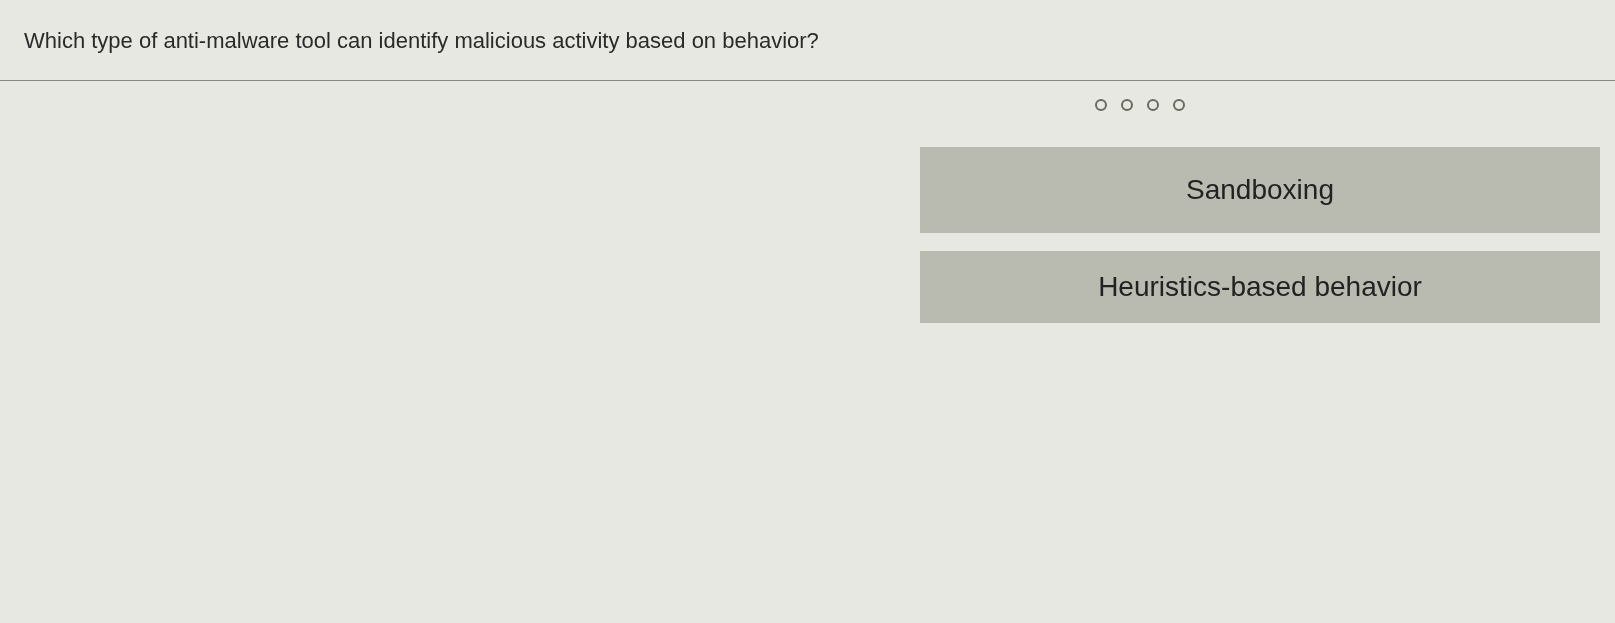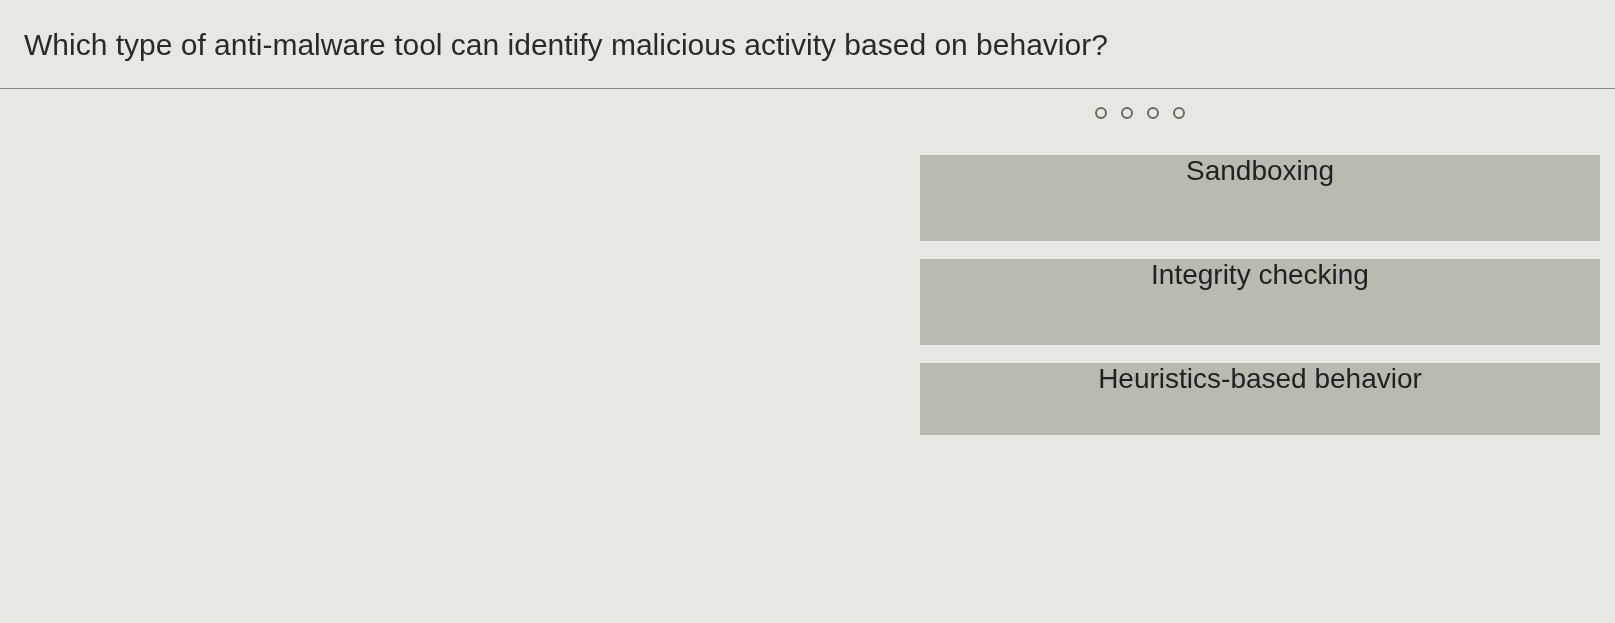--- a/index.html
+++ b/index.html
@@ -8,21 +8,21 @@
     height: 623px;
     font-family: "Segoe UI", Arial, sans-serif;
     background: #e8e8e2;
     overflow: hidden;
   }
   .question-area {
     padding: 28px 24px 26px 24px;
     border-bottom: 1px solid #888;
   }
   .question-text {
-    font-size: 30px;
+    font-size: 22px;
     color: #2a2a2a;
     font-weight: 400;
   }
   .answers-area {
     position: relative;
     padding-top: 18px;
   }
   .dots-row {
     display: flex;
     gap: 14px;
@@ -41,21 +41,21 @@
     display: flex;
     flex-direction: column;
     gap: 18px;
     margin-left: 920px;
     width: 680px;
   }
   .option {
     background: #b9bab0;
     height: 86px;
     display: flex;
-    align-items: flex-start;
+    align-items: center;
     justify-content: center;
     font-size: 28px;
     color: #222;
     cursor: pointer;
     user-select: none;
   }
   .option:last-child {
     height: 72px;
   }
 </style>
@@ -72,19 +72,16 @@
     <span class="dot"></span>
     <span class="dot"></span>
     <span class="dot"></span>
   </div>
 
   <div class="options">
     <div class="option">
       <span>Sandboxing</span>
     </div>
     <div class="option">
-      <span>Integrity checking</span>
-    </div>
-    <div class="option">
       <span>Heuristics-based behavior</span>
     </div>
   </div>
 </div>
 
 </body></html>

